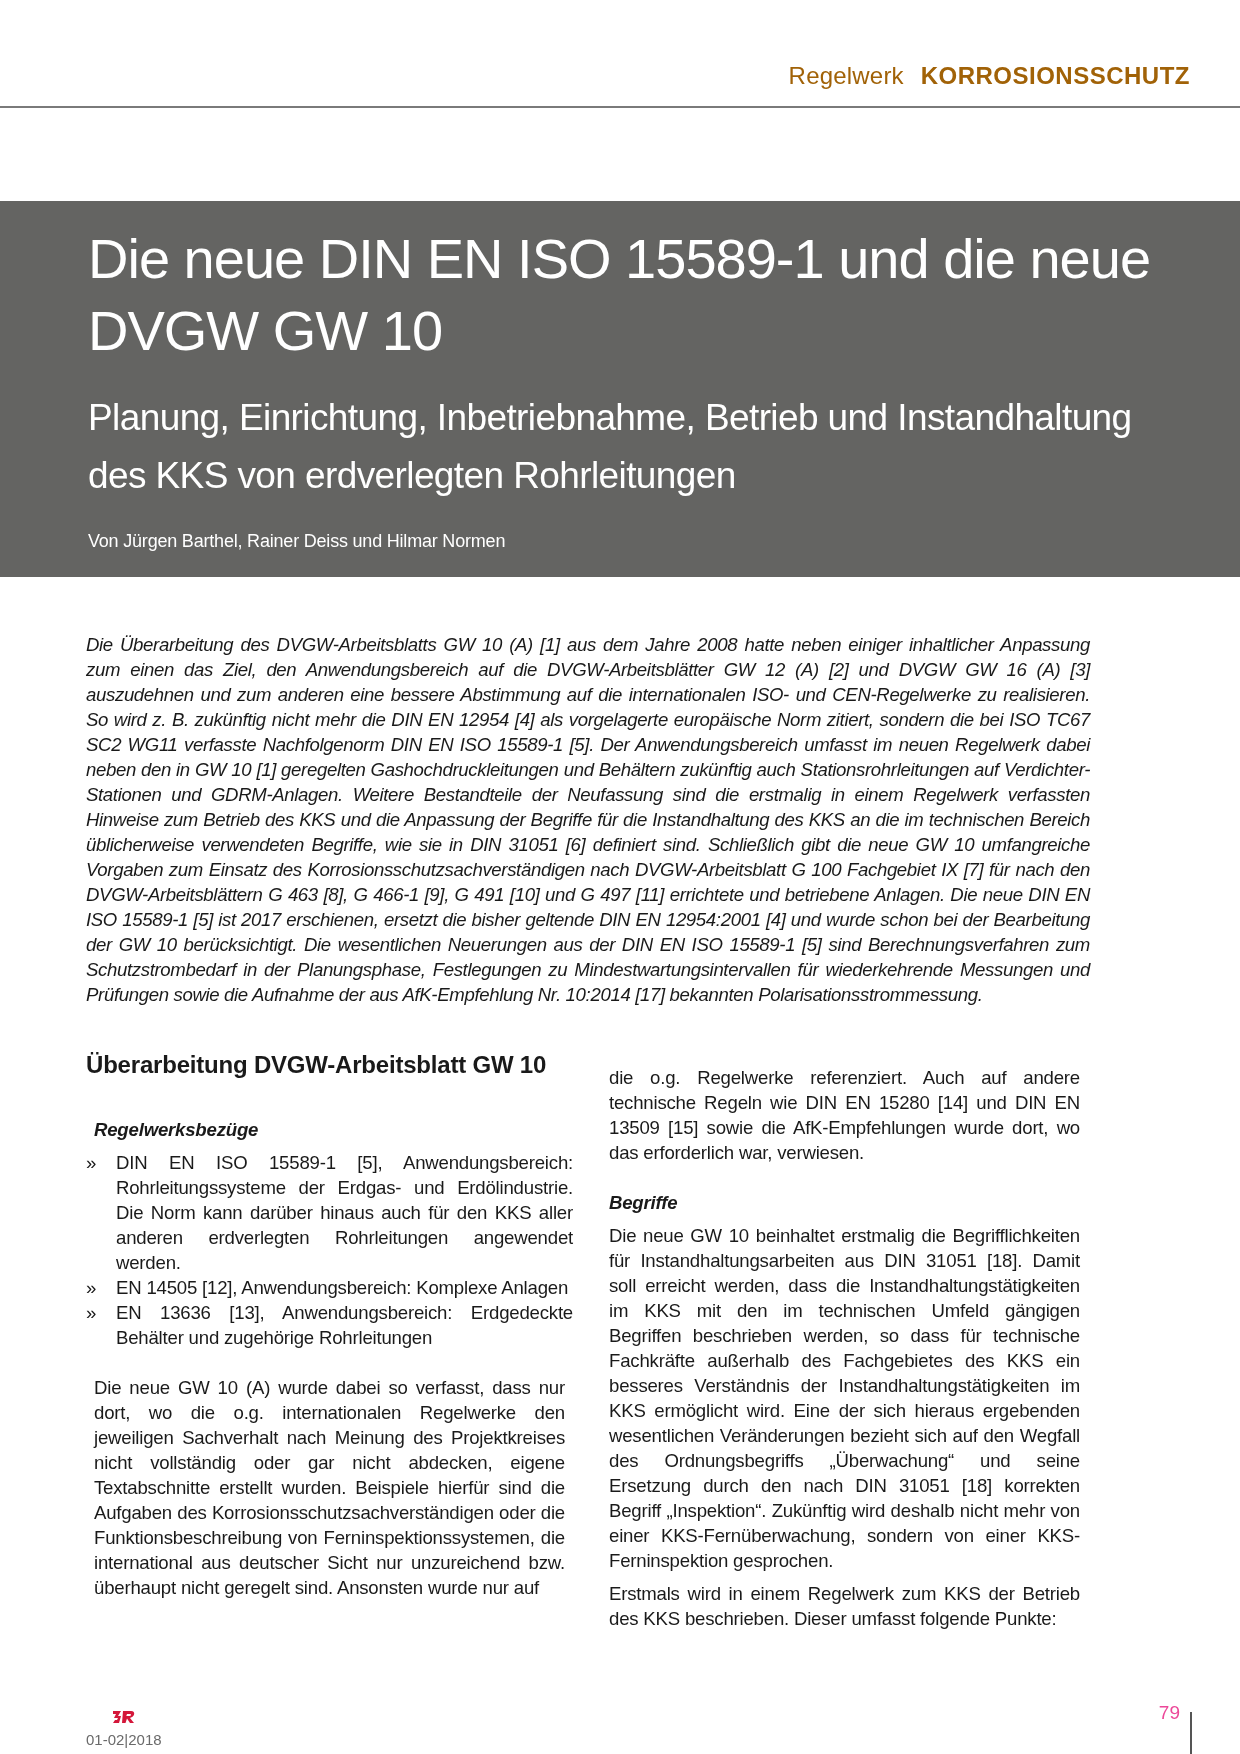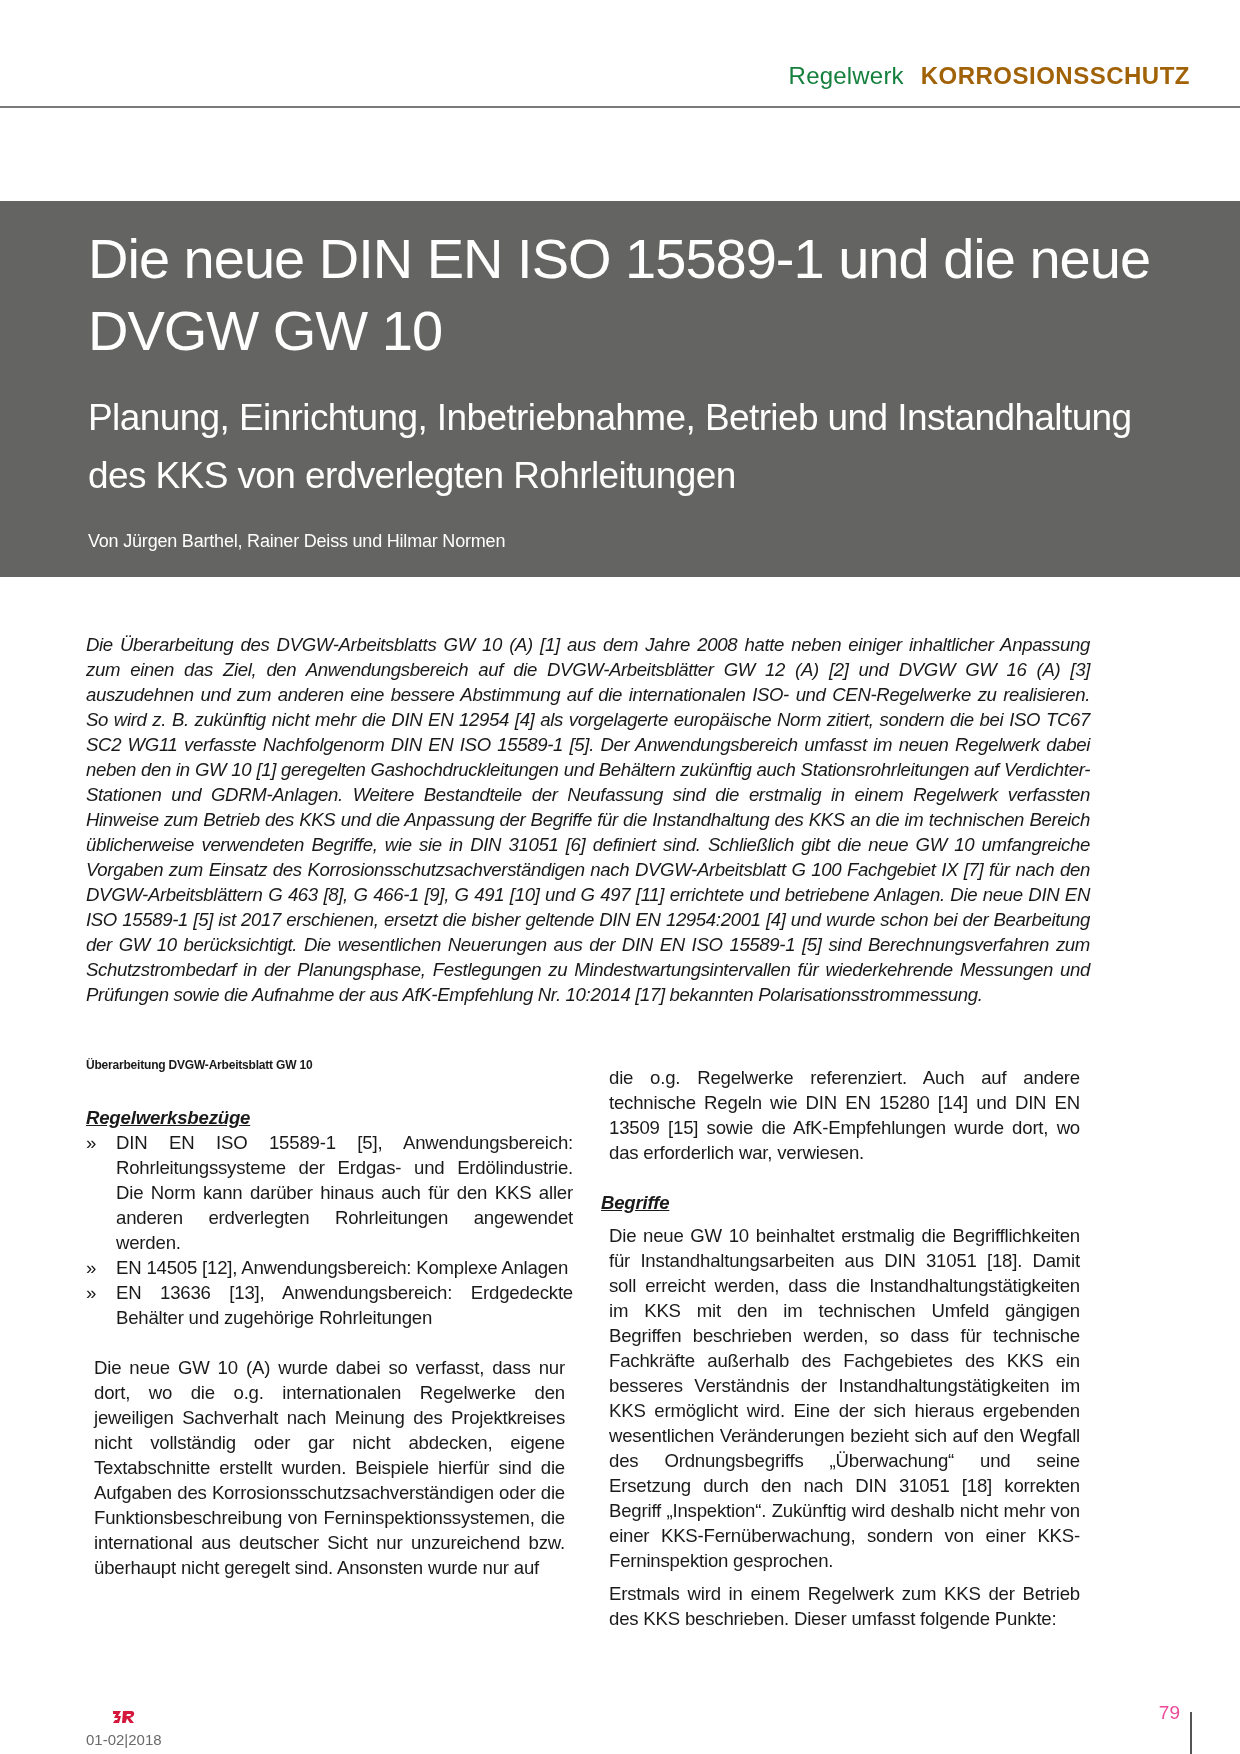--- a/index.html
+++ b/index.html
@@ -4,21 +4,21 @@
 <style>
   html, body { margin: 0; padding: 0; background: #ffffff; }
   body {
     width: 1240px; height: 1754px; position: relative; overflow: hidden;
     font-family: "Liberation Sans", "DejaVu Sans", sans-serif; color: #1a1a1a;
   }
   .running-head {
     position: absolute; right: 50px; top: 62px;
     font-size: 24px; white-space: nowrap; letter-spacing: 0.2px;
   }
-  .running-head .section { color: #15803d; font-weight: normal; margin-right: 10px; }
+  .running-head .section { color: #a16207; font-weight: normal; margin-right: 10px; }
   .running-head .topic { color: #a16207; font-weight: bold; letter-spacing: 0.5px; }
   .head-rule {
     position: absolute; left: 0; right: 0; top: 106px; height: 2px; background: #7a7a7a;
   }
   .title-band {
     position: absolute; left: 0; width: 1240px; top: 201px; height: 376px;
     background: #646462; color: #ffffff;
   }
   .title-band h1 {
     position: absolute; left: 88px; top: 22px; width: 1120px; margin: 0;
@@ -38,24 +38,24 @@
     font-style: italic; font-size: 18.6px; line-height: 25px; text-align: justify;
     letter-spacing: -0.35px; color: #1a1a1a;
   }
   .col {
     position: absolute; top: 1052px; width: 487px;
     font-size: 18.6px; line-height: 25px; text-align: justify; letter-spacing: -0.2px;
   }
   .col.left { left: 86px; }
   .col.right { left: 601px; top: 1057px; }
   .col h3 {
-    margin: 0 0 27px 0; font-size: 12px; font-weight: bold; line-height: 26px; letter-spacing: -0.2px;
+    margin: 0 0 39px 0; font-size: 24px; font-weight: bold; line-height: 26px; letter-spacing: -0.2px;
   }
   .col h4 {
-    margin: 0; font-size: 18.6px; font-weight: bold; font-style: italic; line-height: 25px; text-decoration: underline;
+    margin: 8px; font-size: 18.6px; font-weight: bold; font-style: italic; line-height: 25px;
   }
   .col p { margin: 8px; }
   .col p + h4, .col ul + p, .col p.spaced { margin-top: 25px; }
   .col ul { list-style: none; margin: 0; padding: 0; }
   .col ul li { position: relative; padding-left: 30px; }
   .col ul li .bullet { position: absolute; left: 0; top: 0; }
   .footer-left {
     position: absolute; left: 86px; top: 1709px; font-size: 15px; color: #6a6a6a;
     display: flex; align-items: center; gap: 6px; flex-direction: column;
   }

